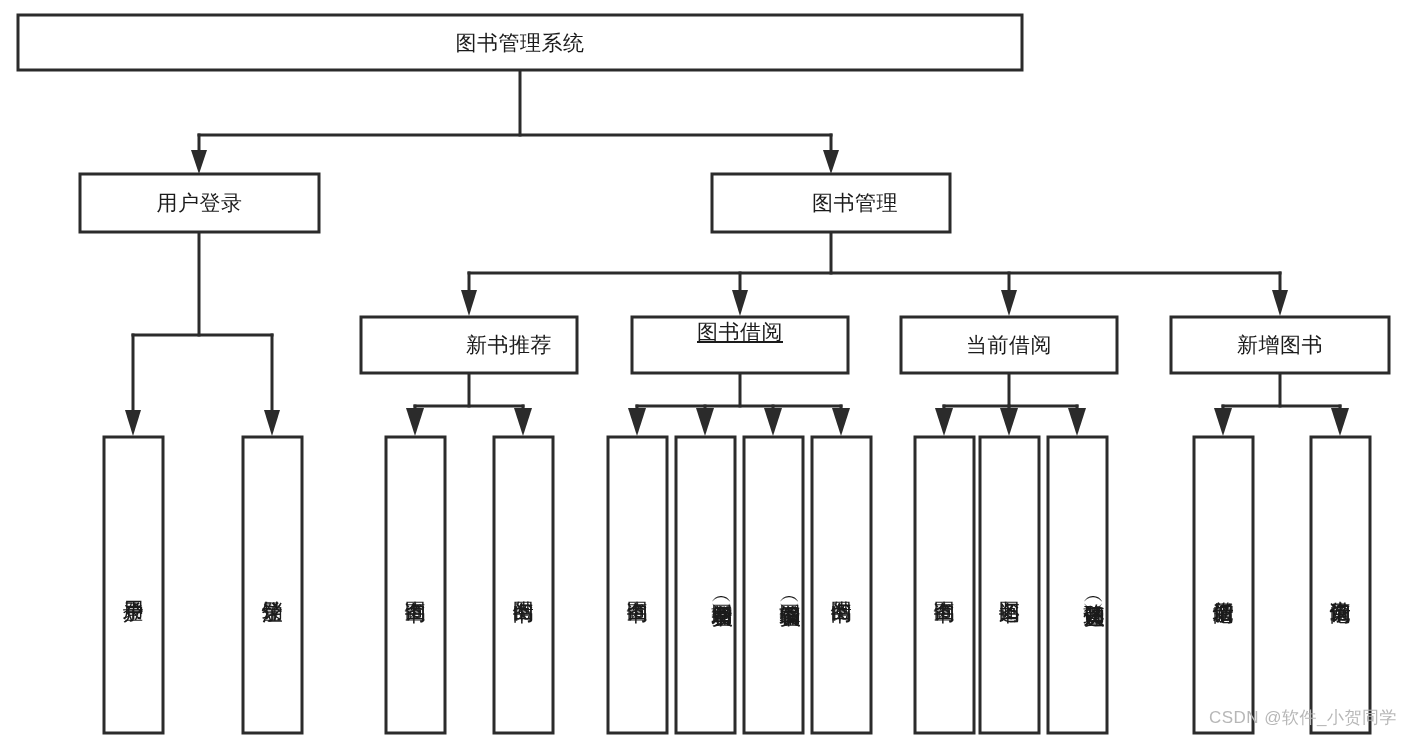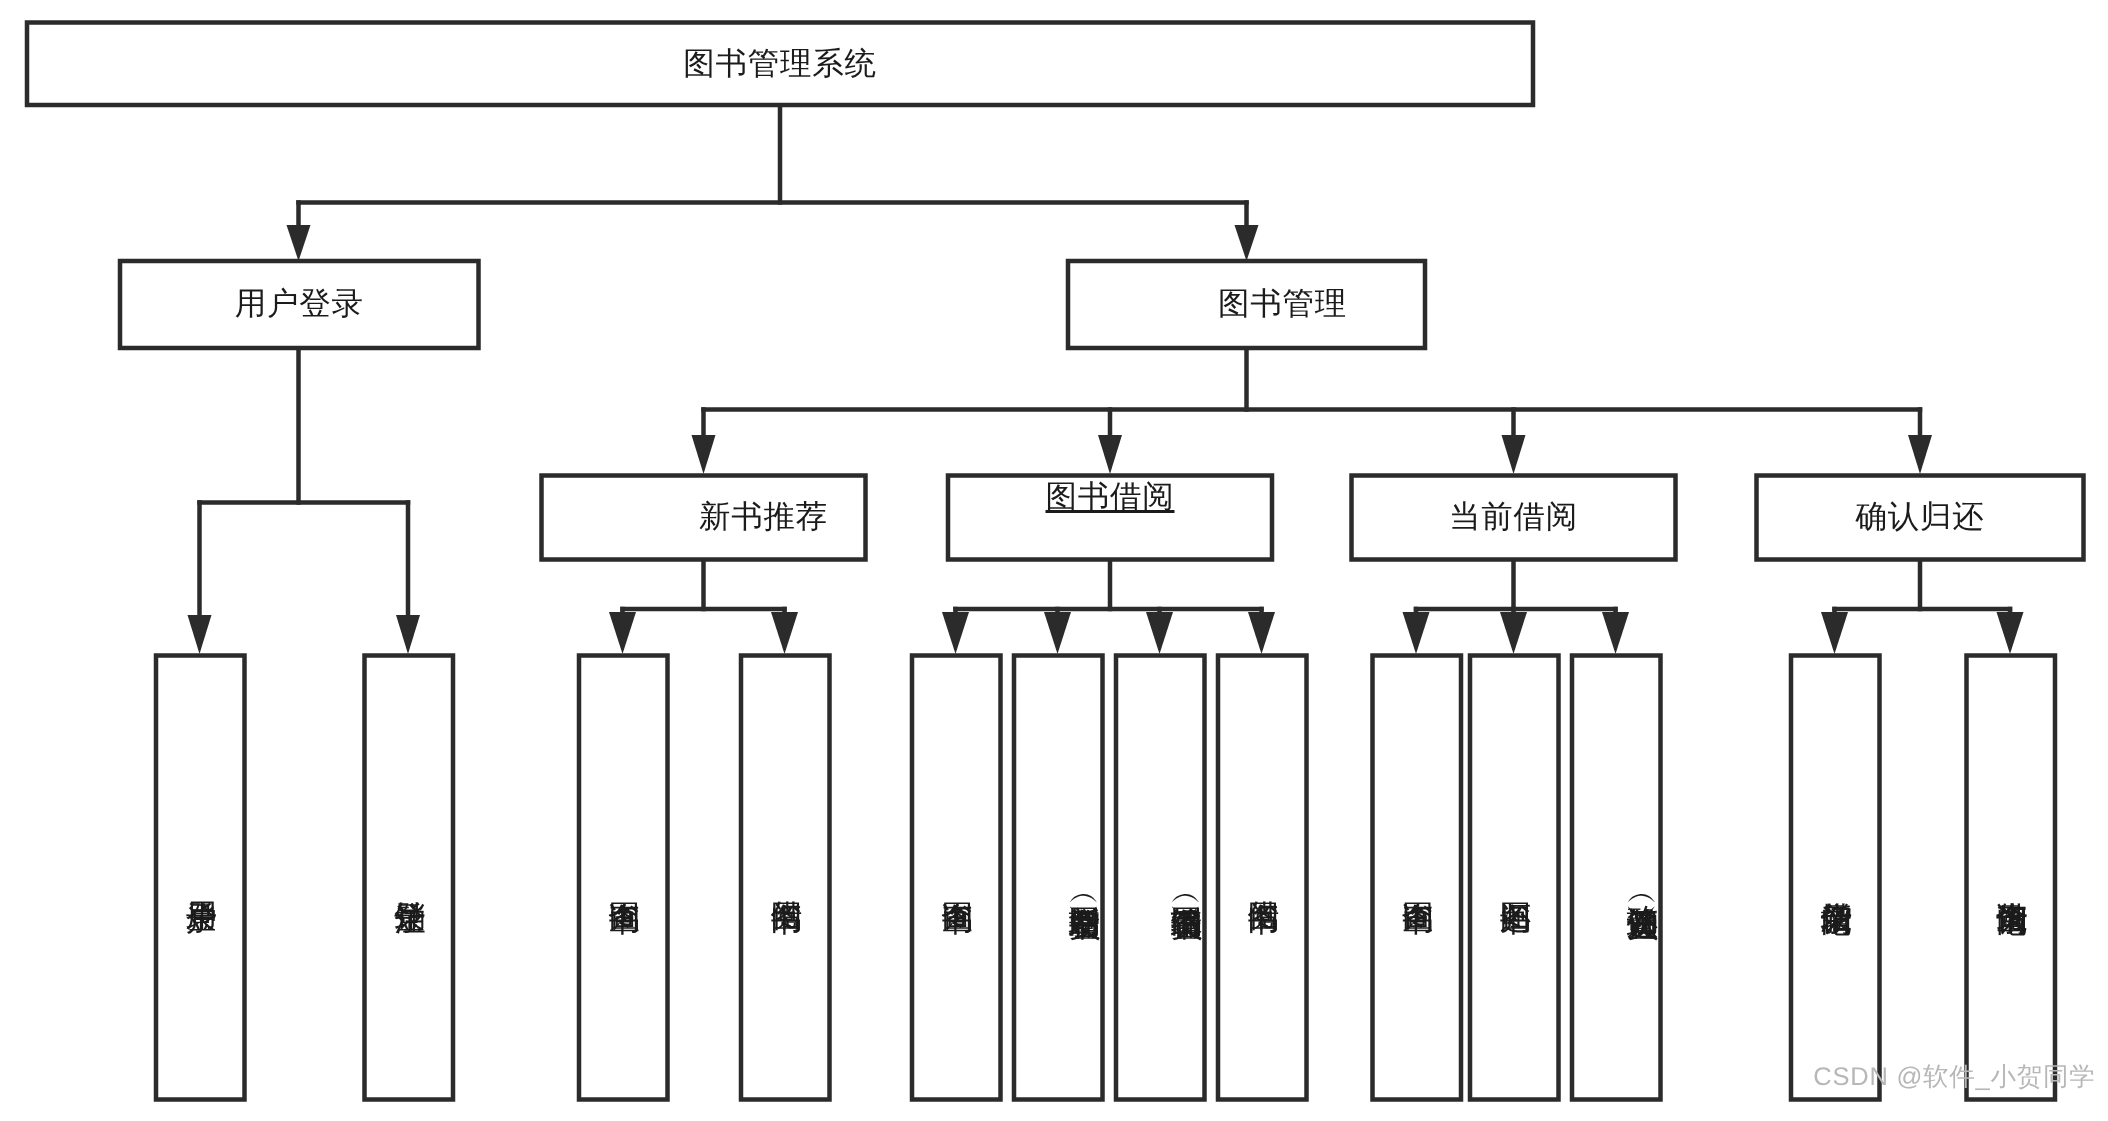--- a/index.html
+++ b/index.html
@@ -178,21 +178,21 @@
   </svg>
 
   <div class="node-label-h" style="left:18px; top:15px; width:1004px; height:55px;">图书管理系统</div>
 
   <div class="node-label-h" style="left:80px; top:174px; width:239px; height:58px;">用户登录</div>
   <div class="node-label-h" style="left:736px; top:174px; width:238px; height:58px;">图书管理</div>
 
   <div class="node-label-h" style="left:361px; top:317px; width:216px; height:56px;padding-left:40px;">新书推荐</div>
   <div class="node-label-h" style="left:632px; top:304px; width:216px; height:56px;text-decoration:underline;">图书借阅</div>
   <div class="node-label-h" style="left:901px; top:317px; width:216px; height:56px;">当前借阅</div>
-  <div class="node-label-h" style="left:1171px; top:317px; width:218px; height:56px;">确认归还</div>
+  <div class="node-label-h" style="left:1171px; top:317px; width:218px; height:56px;">新增图书</div>
 
   <div class="node-label-v" style="left:104px; top:437px; width:59px; height:296px;">用户登录</div>
   <div class="node-label-v" style="left:243px; top:437px; width:59px; height:296px;">注销登录</div>
 
   <div class="node-label-v" style="left:386px; top:437px; width:59px; height:296px;">查询图书</div>
   <div class="node-label-v" style="left:494px; top:437px; width:59px; height:296px;">借阅图书</div>
 
   <div class="node-label-v" style="left:608px; top:437px; width:59px; height:296px;">查询图书</div>
   <div class="node-label-v" style="left:676px; top:437px; width:59px; height:296px; align-items:flex-start; padding-top:8px; box-sizing:border-box;">新增图书（管理员）</div>
   <div class="node-label-v" style="left:744px; top:437px; width:59px; height:296px; align-items:flex-start; padding-top:8px; box-sizing:border-box;">编辑图书（管理员）</div>

